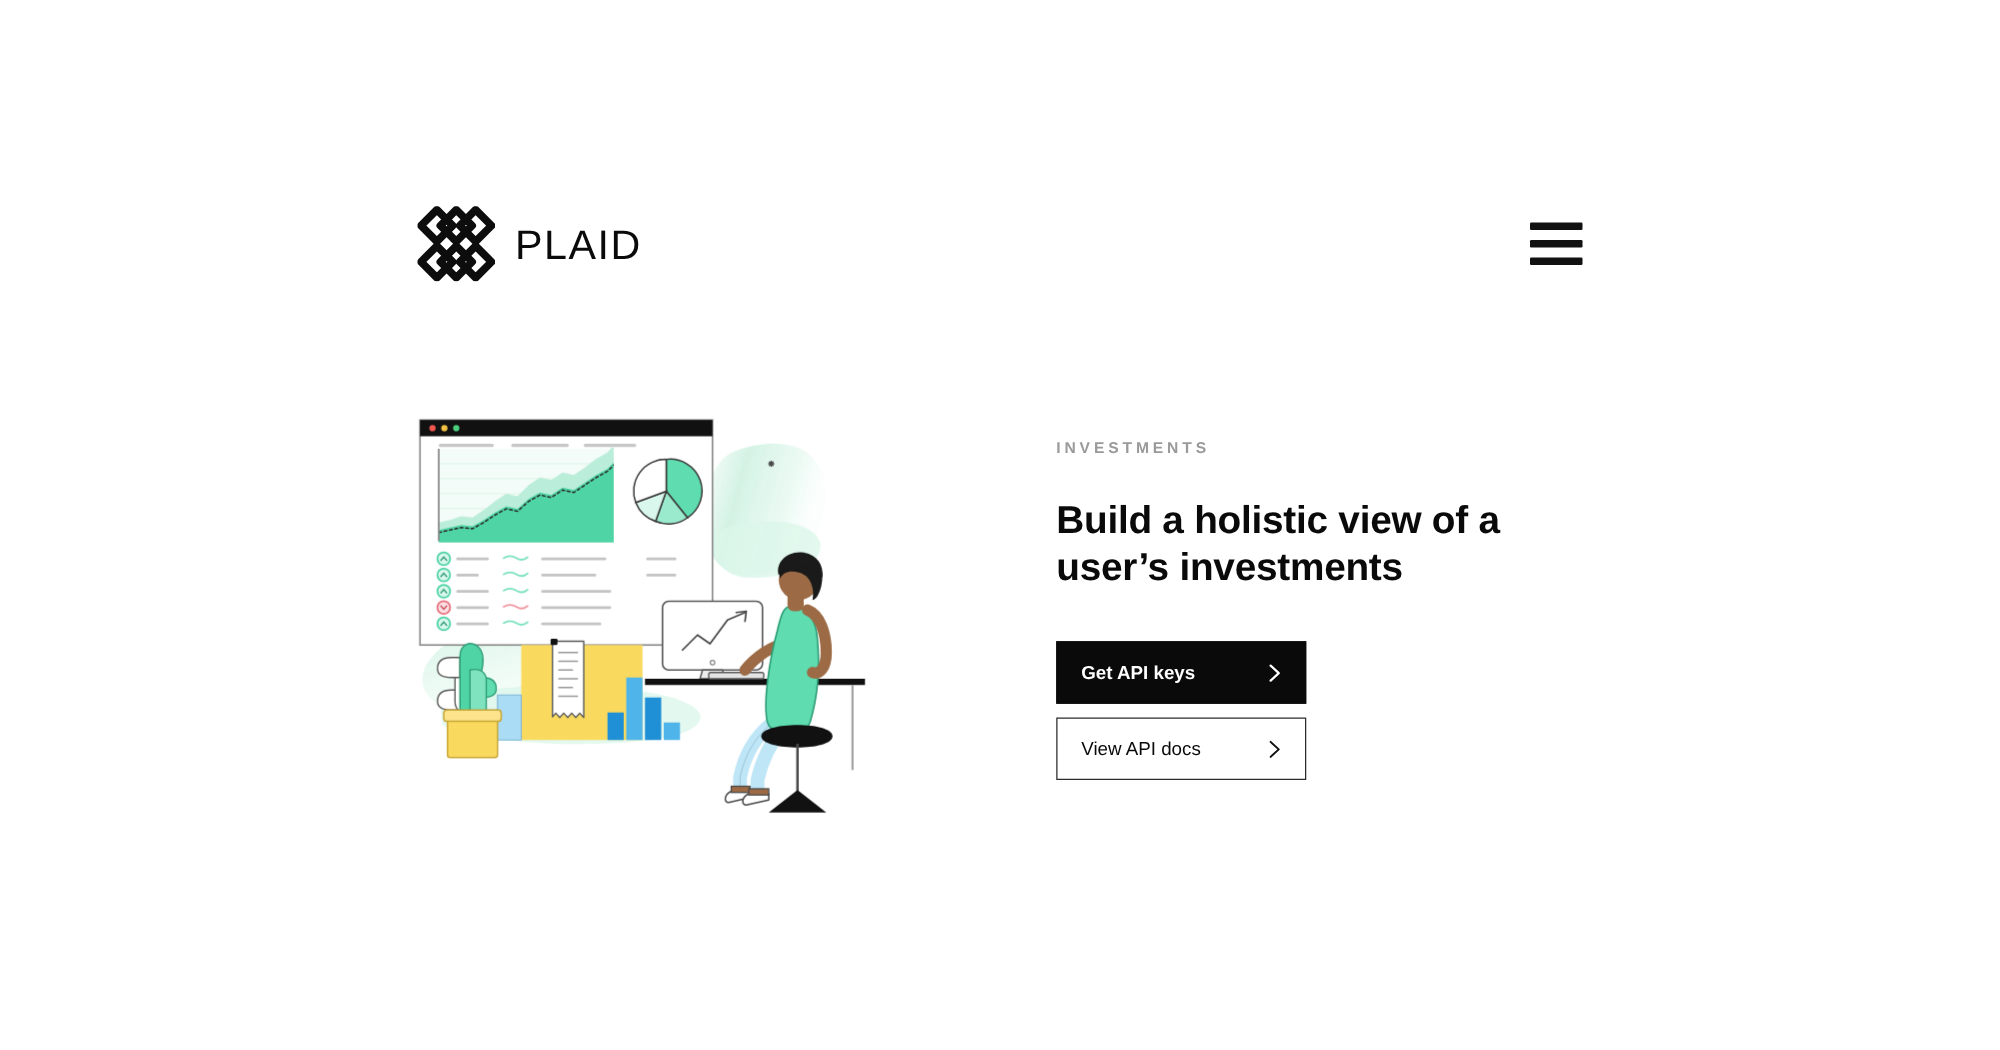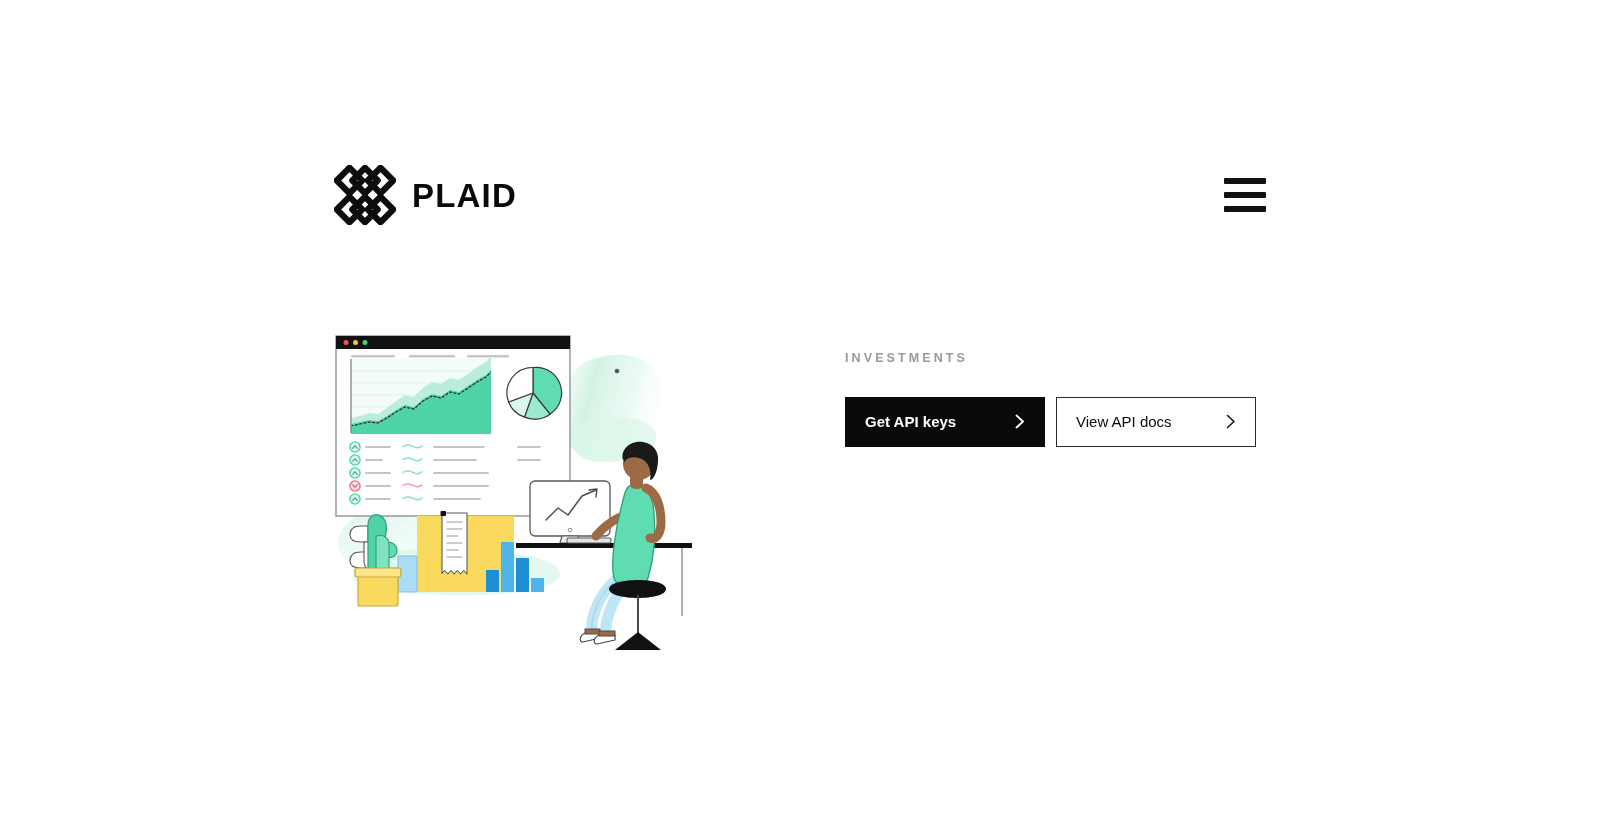--- a/index.html
+++ b/index.html
@@ -37,21 +37,21 @@
     display: flex;
     align-items: center;
     gap: 16px;
     cursor: pointer;
   }
 
   .brand-mark { width: 62px; height: 60px; display: block; }
 
   .brand-word {
     font-size: 33px;
-    font-weight: bold;
+    font-weight: normal;
     letter-spacing: 1.2px;
     color: #0a0a0a;
     line-height: 1;
     font-family: "Liberation Sans", sans-serif;
   }
 
   .menu-button {
     width: 42px;
     height: 34px;
     display: flex;
@@ -106,21 +106,21 @@
   .headline {
     font-size: 31px;
     font-weight: bold;
     line-height: 1.25;
     color: #0a0a0a;
     letter-spacing: -0.2px;
     max-width: 400px;
     margin-bottom: 39px;
   }
 
-  .cta-group { display: flex; flex-direction: row; gap: 11px; }
+  .cta-group { display: flex; flex-direction: column; gap: 11px; }
 
   .btn {
     width: 200px;
     height: 50px;
     display: flex;
     align-items: center;
     justify-content: space-between;
     padding: 0 19px;
     font-size: 15px;
     font-weight: bold;
@@ -388,20 +388,21 @@
 
         </g>
 
       </svg>
     </div>
 
     <div class="hero-copy">
 
       <div class="eyebrow">INVESTMENTS</div>
 
+      <h1 class="headline">Build a holistic view of a user’s investments</h1>
 
       <div class="cta-group">
 
         <button class="btn btn-primary">
           <span>Get API keys</span>
           <span class="chev">
             <svg width="10" height="15" viewBox="0 0 10 15" xmlns="http://www.w3.org/2000/svg" aria-hidden="true">
               <path d="M1.5 1.5 L8 7.5 L1.5 13.5" fill="none" stroke="#ffffff" stroke-width="1.8" stroke-linecap="round" stroke-linejoin="round"></path>
             </svg>
           </span>

